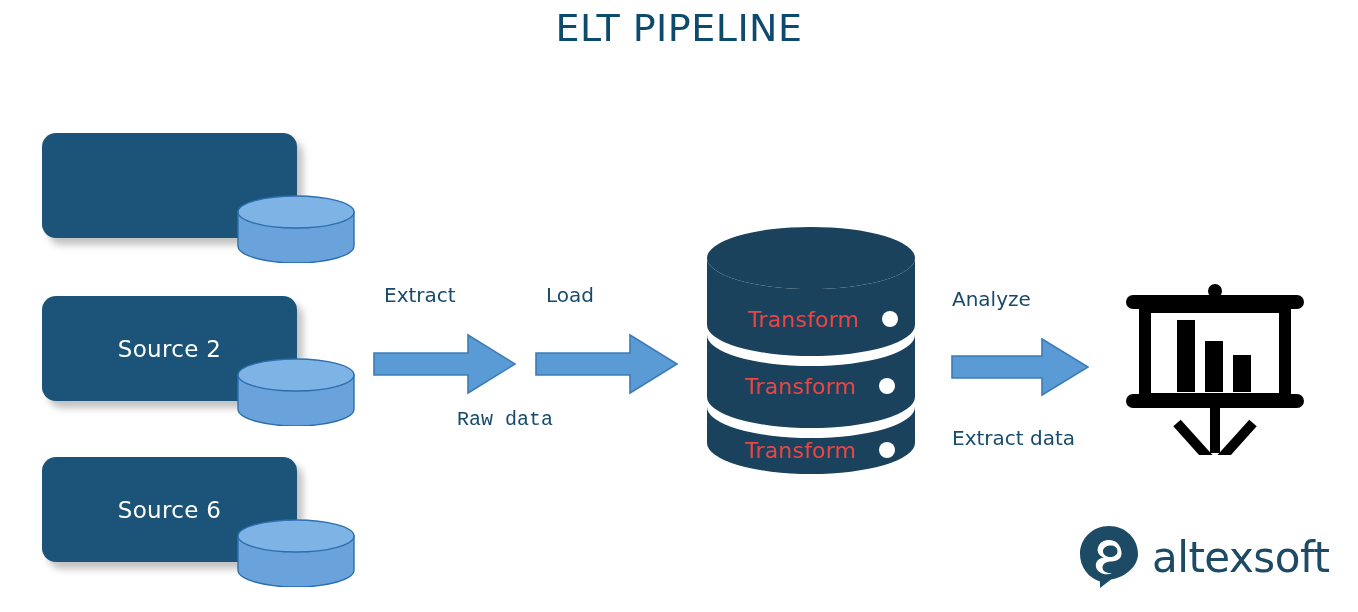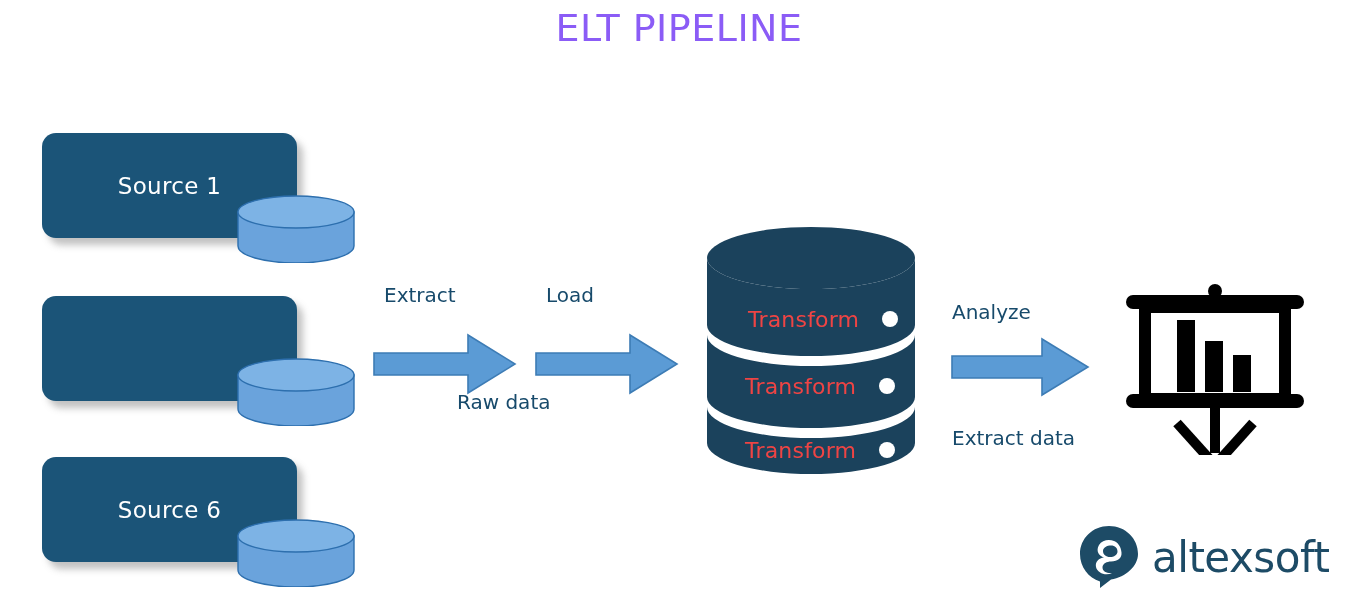--- a/index.html
+++ b/index.html
@@ -21,21 +21,21 @@
 
   
   .title {
     position: absolute;
     left: 0;
     top: 6px;
     width: 1358px;
     text-align: center;
     font-size: 38px;
     letter-spacing: 0.5px;
-    color: #8b5cf6;
+    color: #0c4a6e;
     font-weight: 400;
   }
 
   
   .source-group { position: absolute; }
   .source-box {
     position: absolute;
     left: 0;
     top: 0;
     width: 255px;
@@ -117,49 +117,49 @@
 </style>
 </head>
 <body>
 
 <div id="canvas">
 
   <div class="title">ELT PIPELINE</div>
 
   <div class="source-group" style="left:42px; top:133px; width:320px; height:135px;">
     <div class="source-box"></div>
-    <div class="source-label">Source 1</div>
     <svg class="source-db" viewBox="0 0 118 68">
       <path d="M1,17 L1,51 A58,17 0 0 0 117,51 L117,17 Z" fill="#6aa3dc" stroke="#2d6fae" stroke-width="1.4"></path>
       <ellipse cx="59" cy="17" rx="58" ry="16" fill="#7db3e5" stroke="#2d6fae" stroke-width="1.4"></ellipse>
     </svg>
   </div>
 
   <div class="source-group" style="left:42px; top:296px; width:320px; height:135px;">
     <div class="source-box"></div>
+    <div class="source-label">Source 2</div>
     <svg class="source-db" viewBox="0 0 118 68">
       <path d="M1,17 L1,51 A58,17 0 0 0 117,51 L117,17 Z" fill="#6aa3dc" stroke="#2d6fae" stroke-width="1.4"></path>
       <ellipse cx="59" cy="17" rx="58" ry="16" fill="#7db3e5" stroke="#2d6fae" stroke-width="1.4"></ellipse>
     </svg>
   </div>
 
   <div class="source-group" style="left:42px; top:457px; width:320px; height:135px;">
     <div class="source-box"></div>
     <div class="source-label">Source 6</div>
     <svg class="source-db" viewBox="0 0 118 68">
       <path d="M1,17 L1,51 A58,17 0 0 0 117,51 L117,17 Z" fill="#6aa3dc" stroke="#2d6fae" stroke-width="1.4"></path>
       <ellipse cx="59" cy="17" rx="58" ry="16" fill="#7db3e5" stroke="#2d6fae" stroke-width="1.4"></ellipse>
     </svg>
   </div>
 
   <div class="stage-label" style="left:384px; top:283px;">Extract</div>
   <svg class="arrow" style="left:372px; top:333px; width:145px; height:62px;" viewBox="0 0 145 62">
     <path d="M2,20 L96,20 L96,2 L143,31 L96,60 L96,42 L2,42 Z" fill="#5b9bd5" stroke="#3d7cb5" stroke-width="1.6" stroke-linejoin="miter"></path>
   </svg>
-  <div class="stage-label" style="left:457px; top:390px;">Raw data</div>
+  <div class="stage-label" style="left:457px; top:408px;font-family:Liberation Mono, monospace;">Raw data</div>
 
   <div class="stage-label" style="left:546px; top:283px;">Load</div>
   <svg class="arrow" style="left:534px; top:333px; width:145px; height:62px;" viewBox="0 0 145 62">
     <path d="M2,20 L96,20 L96,2 L143,31 L96,60 L96,42 L2,42 Z" fill="#5b9bd5" stroke="#3d7cb5" stroke-width="1.6" stroke-linejoin="miter"></path>
   </svg>
 
   <div class="dw-wrap" style="left:692px; top:192px; width:250px; height:290px;">
     <svg style="position:absolute; left:13px; top:33px; width:212px; height:250px;" viewBox="0 0 212 250">
 
       <ellipse cx="106" cy="33" rx="104" ry="31" fill="#1b425c"></ellipse>
@@ -180,21 +180,21 @@
     <svg style="position:absolute; left:186px; top:185px; width:18px; height:18px;" viewBox="0 0 18 18">
         <circle cx="9" cy="9" r="8" fill="#ffffff"></circle>
       </svg>
 
     <div class="dw-band-label" style="left:53px; top:246px;">Transform</div>
     <svg style="position:absolute; left:186px; top:249px; width:18px; height:18px;" viewBox="0 0 18 18">
         <circle cx="9" cy="9" r="8" fill="#ffffff"></circle>
       </svg>
   </div>
 
-  <div class="stage-label" style="left:952px; top:287px;margin-top:13px;">Analyze</div>
+  <div class="stage-label" style="left:952px; top:287px;">Analyze</div>
   <svg class="arrow" style="left:950px; top:337px; width:140px; height:60px;" viewBox="0 0 140 60">
     <path d="M2,19 L92,19 L92,2 L138,30 L92,58 L92,41 L2,41 Z" fill="#5b9bd5" stroke="#3d7cb5" stroke-width="1.6" stroke-linejoin="miter"></path>
   </svg>
   <div class="stage-label" style="left:952px; top:426px;">Extract data</div>
 
   <svg class="present-icon" style="left:1120px; top:283px; width:192px; height:172px;" viewBox="0 0 192 172">
 
     <circle cx="95" cy="8" r="7" fill="#000000"></circle>
 
     <rect x="6" y="12" width="178" height="14" rx="7" fill="#000000"></rect>

